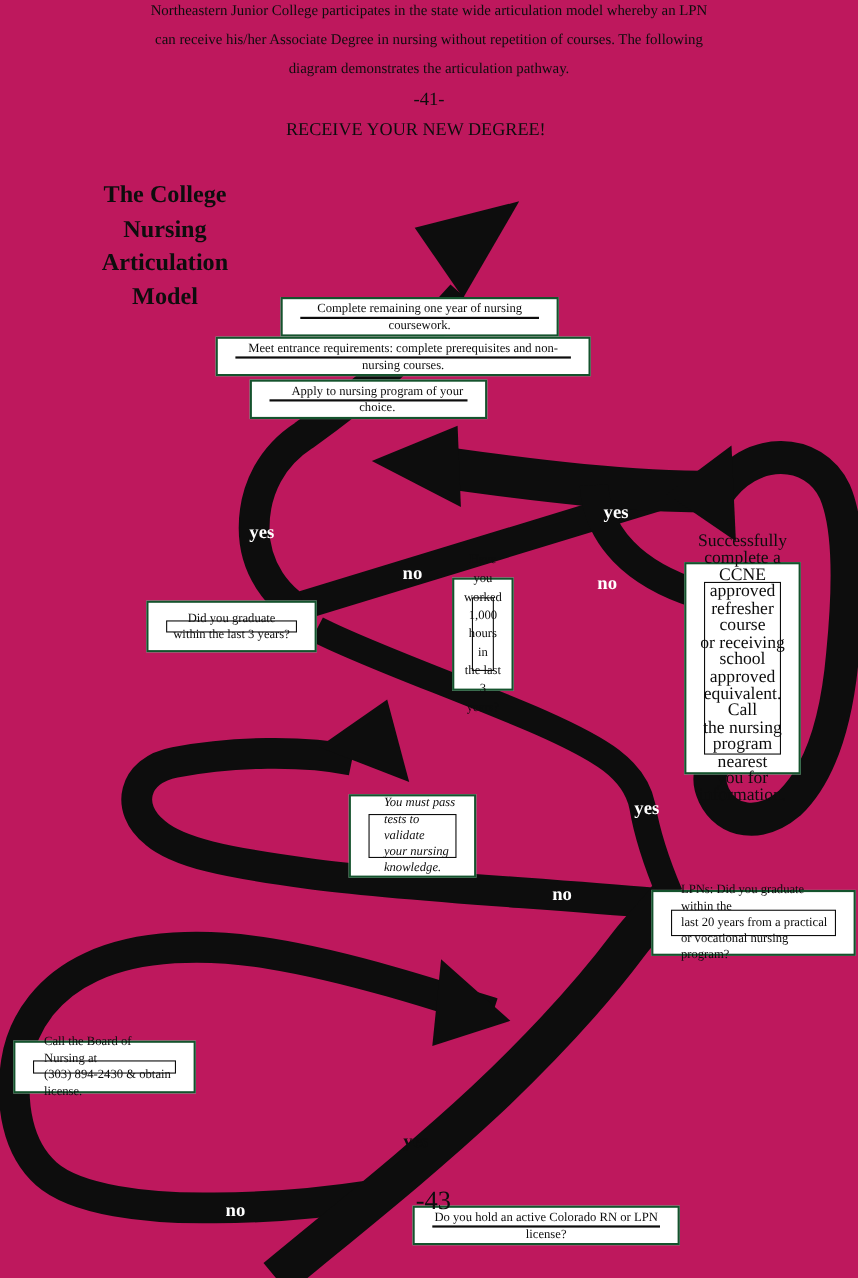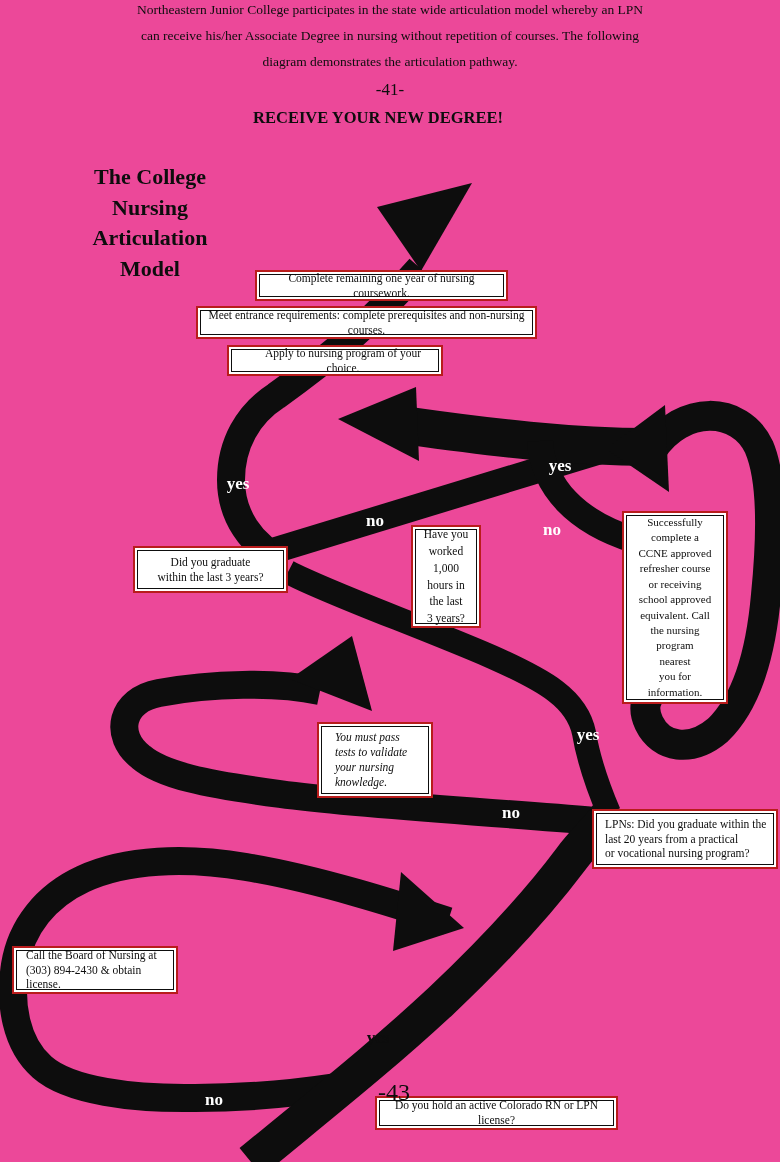--- a/index.html
+++ b/index.html
@@ -1,42 +1,42 @@
 <!DOCTYPE html>
 <html><head>
 <meta charset="utf-8">
 <style>
   html,body{margin:0;padding:0;background:#e8e8e8;}
   #stage{
     position:relative;width:780px;height:1162px;margin:0 auto;
-    background:#ec4899;overflow:hidden;
+    background:#be185d;overflow:hidden;
     font-family:"Liberation Serif","DejaVu Serif",serif;color:#0d0d0d;
   }
   #snake{position:absolute;left:0;top:0;z-index:1;}
   .txt{position:absolute;white-space:pre-line;}
   .intro{top:-3px;left:0;width:780px;text-align:center;font-size:13.5px;line-height:26px;z-index:2;}
   .p41{top:80px;left:0;width:780px;text-align:center;font-size:17px;z-index:2;}
-  .banner{top:108px;left:0;width:756px;text-align:center;font-size:16.5px;font-weight:bold;z-index:2;}
+  .banner{top:108px;left:0;width:756px;text-align:center;font-size:16.5px;font-weight:normal;z-index:2;}
   .dtitle{top:162px;left:55px;width:190px;text-align:center;font-size:22px;line-height:30.5px;font-weight:bold;z-index:2;}
   .p43{top:1079px;left:378px;font-size:24px;z-index:4;}
 
   
-  .fbox{position:absolute;z-index:3;background:#ffffff;border:2px solid #b91c1c;padding:2px;box-sizing:border-box;}
+  .fbox{position:absolute;z-index:3;background:#ffffff;border:2px solid #14532d;padding:16px;box-sizing:border-box;}
   .fbox .inner{border:1px solid #0d0d0d;width:100%;height:100%;box-sizing:border-box;
     display:flex;align-items:center;justify-content:center;text-align:center;
     font-size:11.5px;line-height:1.3;white-space:pre-line;}
   .b0{left:255px;top:270px;width:253px;height:31px;}
   .b1{left:196px;top:306px;width:341px;height:33px;}
   .b2{left:227px;top:345px;width:216px;height:31px;}
   .b2 .inner{justify-content:flex-start;text-align:center;padding-left:16px;}
   .b3{left:133px;top:546px;width:155px;height:47px;}
-  .b4{left:411px;top:525px;width:70px;height:103px;}
+  .b4{left:411px;top:525px;width:56px;height:103px;}
   .b4 .inner{line-height:1.45;}
   .b5{left:622px;top:511px;width:106px;height:193px;}
-  .b5 .inner{font-size:11px;line-height:15.4px;}
+  .b5 .inner{font-size:16px;line-height:15.4px;}
   .b6{left:317px;top:722px;width:116px;height:76px;}
   .b6 .inner{justify-content:flex-start;text-align:left;padding-left:13px;font-style:italic;}
   .b7{left:592px;top:809px;width:186px;height:60px;}
   .b7 .inner{justify-content:flex-start;text-align:left;padding-left:8px;}
   .b8{left:12px;top:946px;width:166px;height:48px;}
   .b8 .inner{justify-content:flex-start;text-align:left;padding-left:9px;}
   .b9{left:375px;top:1096px;width:243px;height:34px;}
 
   
   .lbl{position:absolute;z-index:4;font-weight:bold;font-size:17px;transform:translate(-50%,-50%);}

